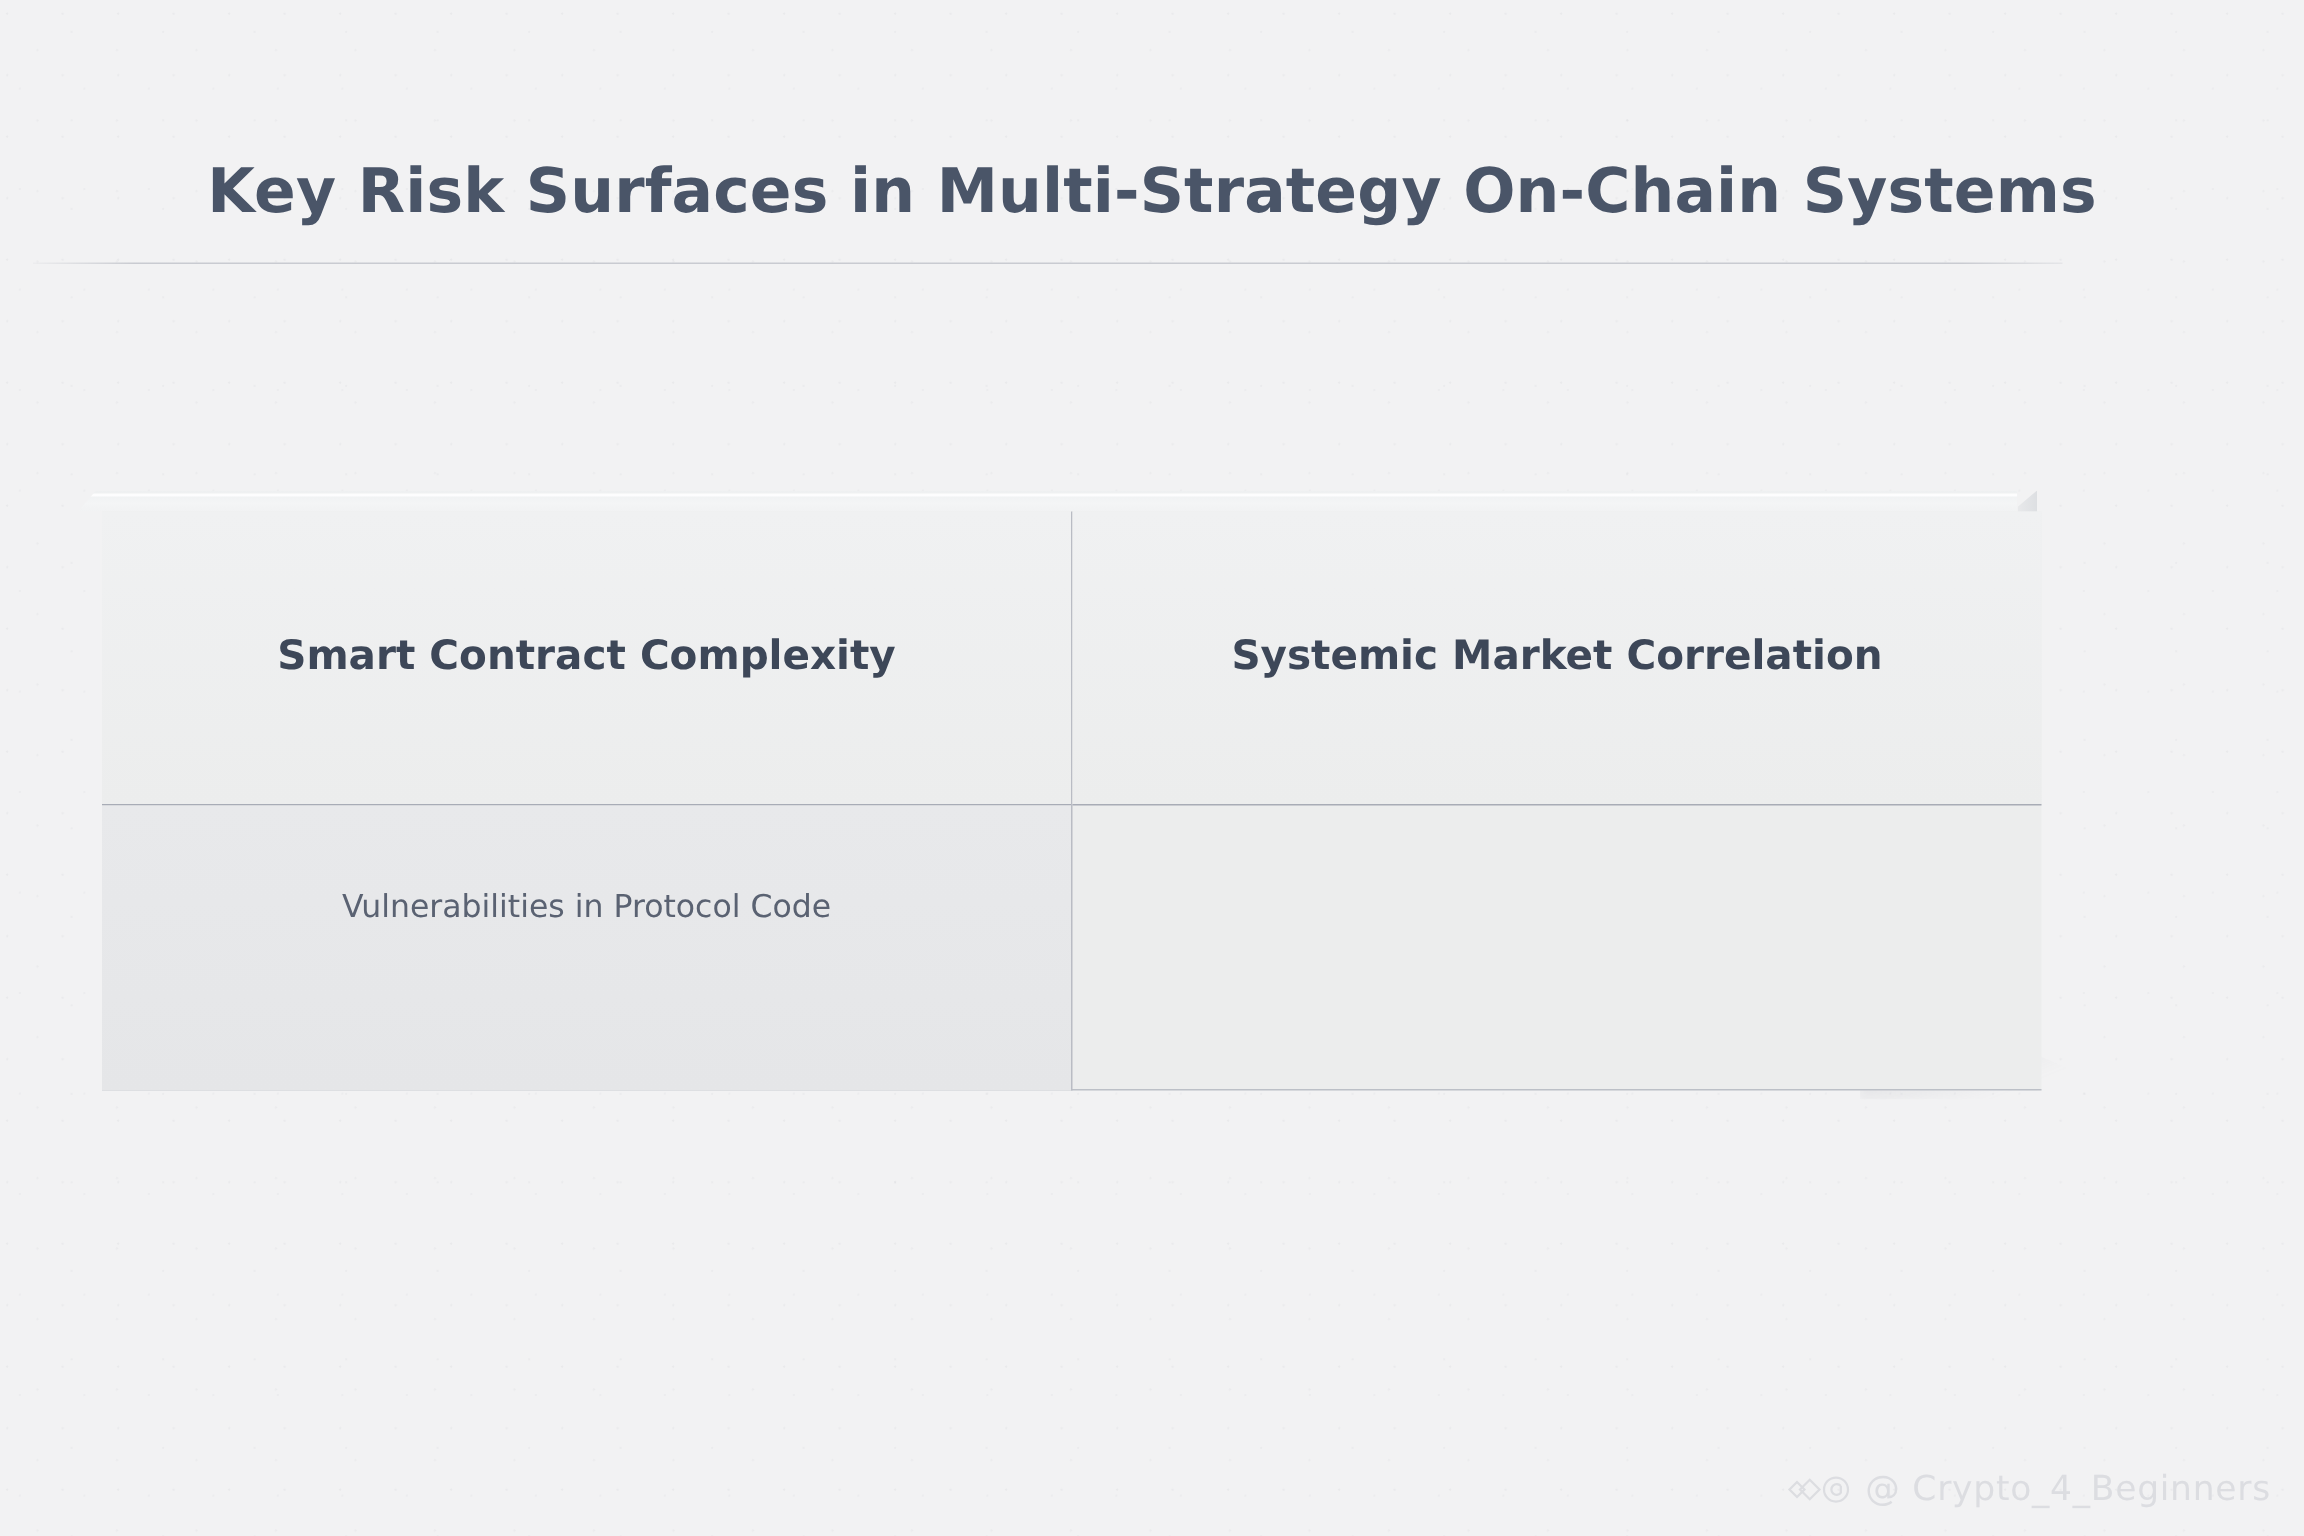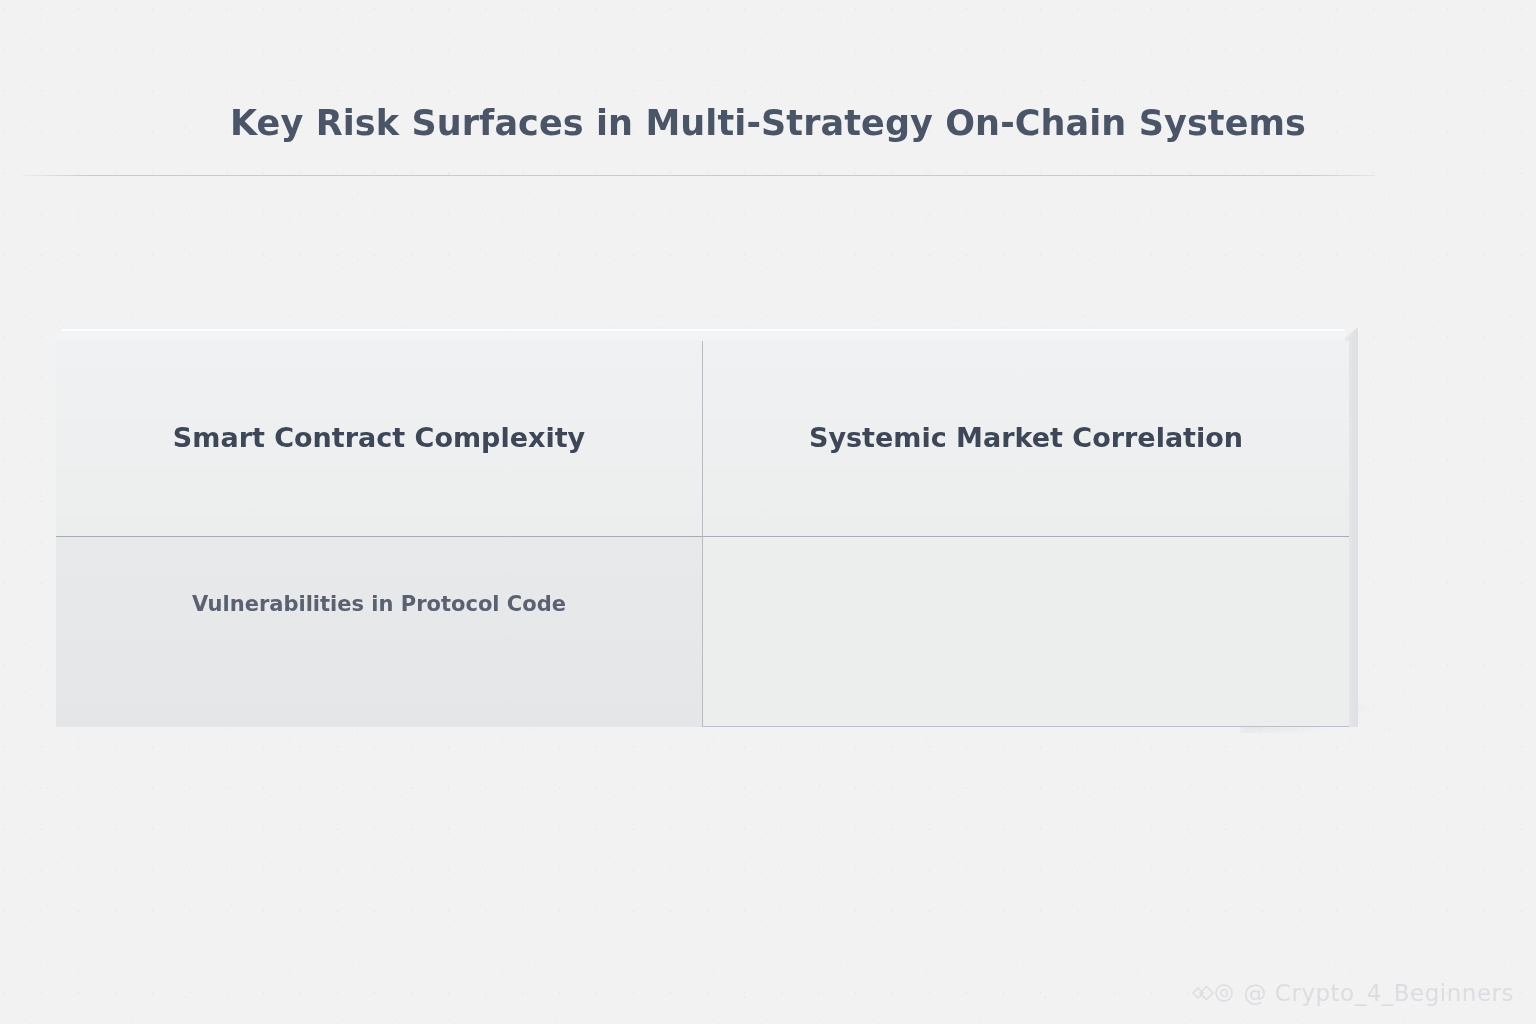--- a/index.html
+++ b/index.html
@@ -33,21 +33,21 @@
   #header {
     position:absolute;
     top:0; left:0; right:0;
     height:176px;
   }
   #page-title {
     position:absolute;
     top:103px;
     left:0; right:0;
     text-align:center;
-    font-size:35px;
+    font-size:41px;
     font-weight:700;
     letter-spacing:.1px;
     color:#4a5568;
     white-space:nowrap;
   }
   #header-rule {
     position:absolute;
     top:175px;
     left:22px;
     width:1353px;
@@ -101,21 +101,21 @@
     position:absolute;
     left:1293px; top:-11px;
     width:13px; height:400px;
     background:linear-gradient(to right, #e8e9eb, #dddfe2);
     clip-path:polygon(0 11px, 100% 0, 100% 100%, 0 100%);
   }
 
   
   #front-face {
     position:absolute;
-    left:4px; top:3px;
+    left:16px; top:3px;
     width:1293px;
     height:386px;
     display:flex;
     background:#eceded;
     box-shadow:inset 0 -1px 0 rgba(150,155,168,.55);
   }
 
   .panel {
     flex:1 1 0;
     position:relative;
@@ -145,21 +145,21 @@
     flex:1;
     display:flex;
     align-items:flex-start;
     justify-content:center;
     padding:53px 24px 0;
     background:linear-gradient(to bottom, #e8e9eb 0%, #e5e6e8 100%);
   }
   .panel-body-text {
     text-align:center;
     font-size:21px;
-    font-weight:700;
+    font-weight:400;
     line-height:1.38;
     color:#5a6272;
   }
 
   
   #watermark {
     position:absolute;
     right:22px;
     bottom:18px;
     display:flex;

